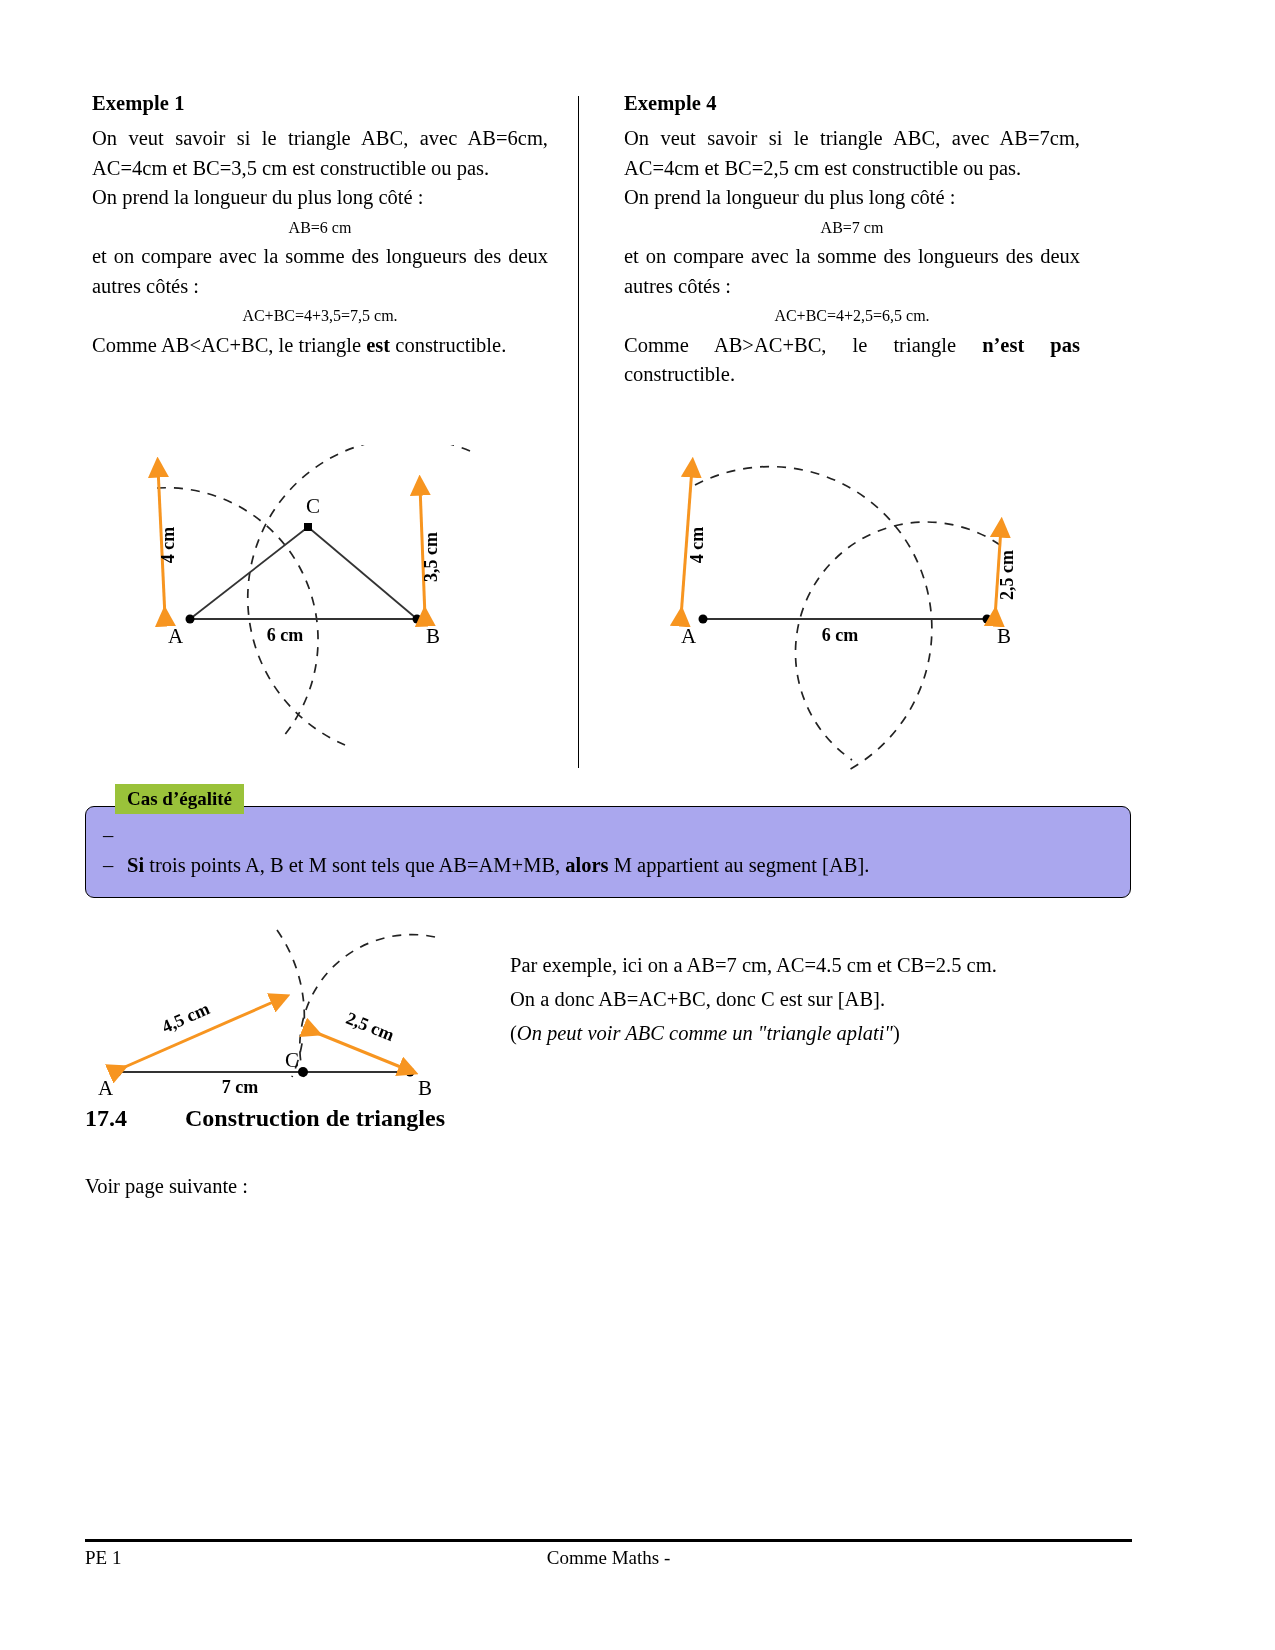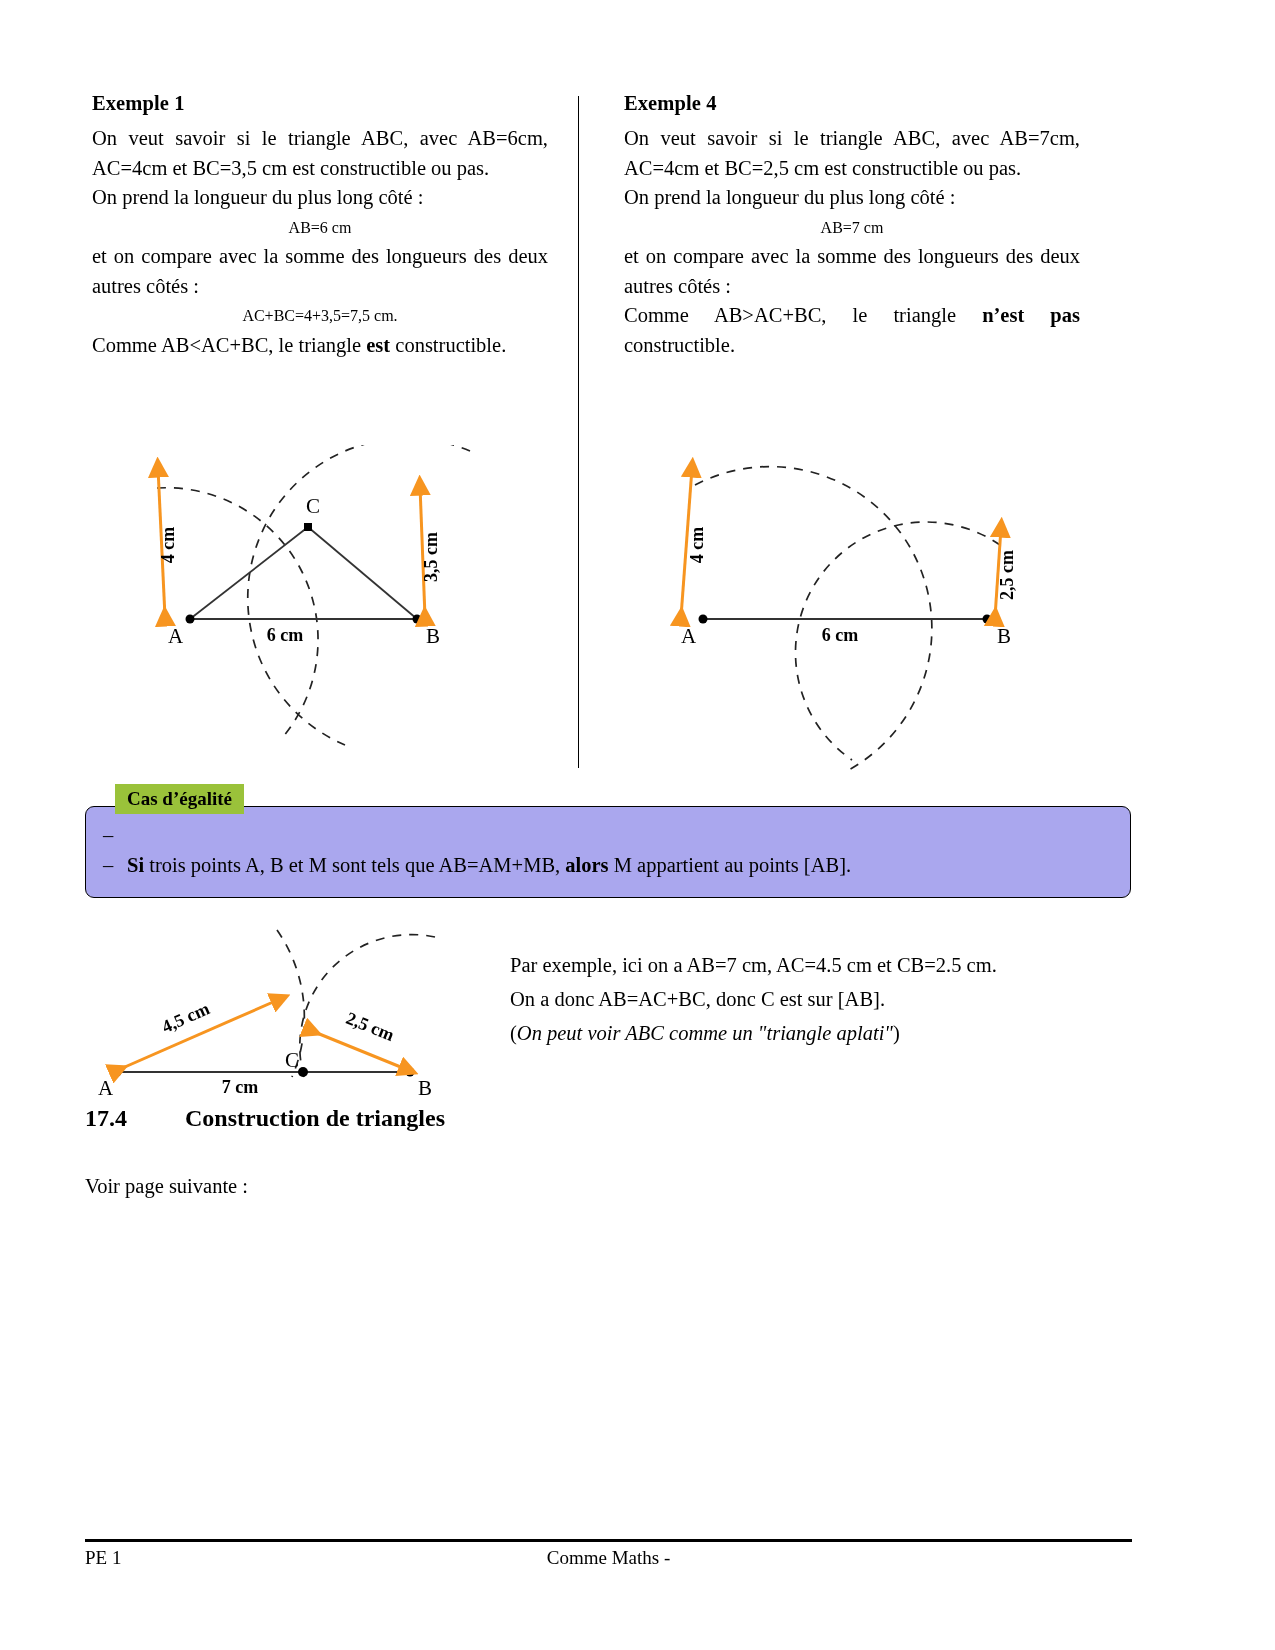--- a/index.html
+++ b/index.html
@@ -194,20 +194,21 @@
       <p class="ex-center">AC+BC=4+3,5=7,5 cm.</p>
       <p class="ex-p"><span>Comme AB&lt;AC+BC, le triangle </span><b>est</b><span> constructible.</span></p>
     </div>
 
     <div class="col col-right">
       <div class="ex-title">Exemple 4</div>
       <p class="ex-p">On veut savoir si le triangle ABC, avec AB=7cm, AC=4cm et BC=2,5 cm est constructible ou pas.</p>
       <p class="ex-p nojust">On prend la longueur du plus long côté :</p>
       <p class="ex-center">AB=7 cm</p>
       <p class="ex-p">et on compare avec la somme des longueurs des deux autres côtés :</p>
+      <p class="ex-center">AC+BC=4+2,5=6,5 cm.</p>
       <p class="ex-p"><span>Comme AB&gt;AC+BC, le triangle </span><b>n’est pas</b><span> constructible.</span></p>
     </div>
   </div>
 
   <div class="fig" id="fig1">
     <svg width="360" height="330" viewBox="0 0 360 330">
 
       <g fill="none" stroke="#222" stroke-width="1.7" stroke-dasharray="9 8">
         <path d="M 17 43 A 152 152 0 0 1 142 293"></path>
         <path d="M 330 6 A 133 133 0 0 0 205 300"></path>
@@ -270,21 +271,21 @@
 
   <div class="callout-wrap">
     <div class="callout-box"></div>
     <div class="callout-tab">Cas d’égalité</div>
     <div class="callout-list">
       <div class="callout-item">
         <span class="dash">–</span>
       </div>
       <div class="callout-item">
         <span class="dash">–</span>
-        <span><b>Si</b><span> trois points A, B et M sont tels que AB=AM+MB, </span><b>alors</b><span> M appartient au points [AB].</span></span>
+        <span><b>Si</b><span> trois points A, B et M sont tels que AB=AM+MB, </span><b>alors</b><span> M appartient au segment [AB].</span></span>
       </div>
     </div>
   </div>
 
   <div class="fig" id="fig3">
     <svg width="450" height="170" viewBox="0 0 450 170">
       <g fill="none" stroke="#222" stroke-width="1.7" stroke-dasharray="9 8">
         <path d="M 197 5 A 152 152 0 0 1 212 152"></path>
         <path d="M 355 12 A 112 112 0 0 0 224 152"></path>
       </g>

